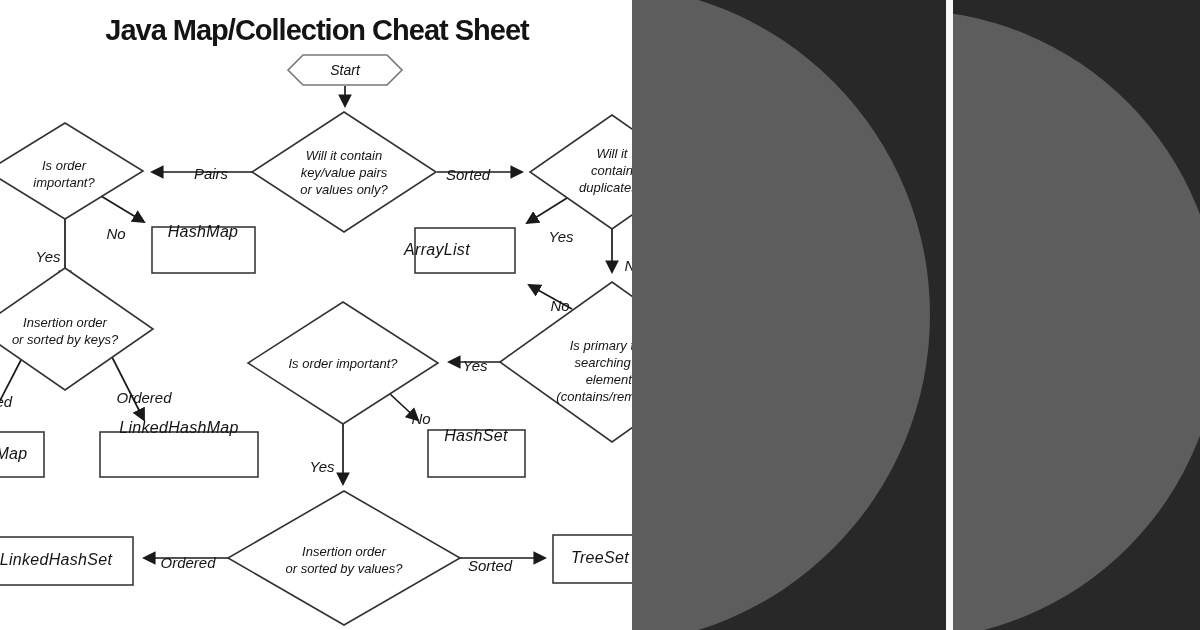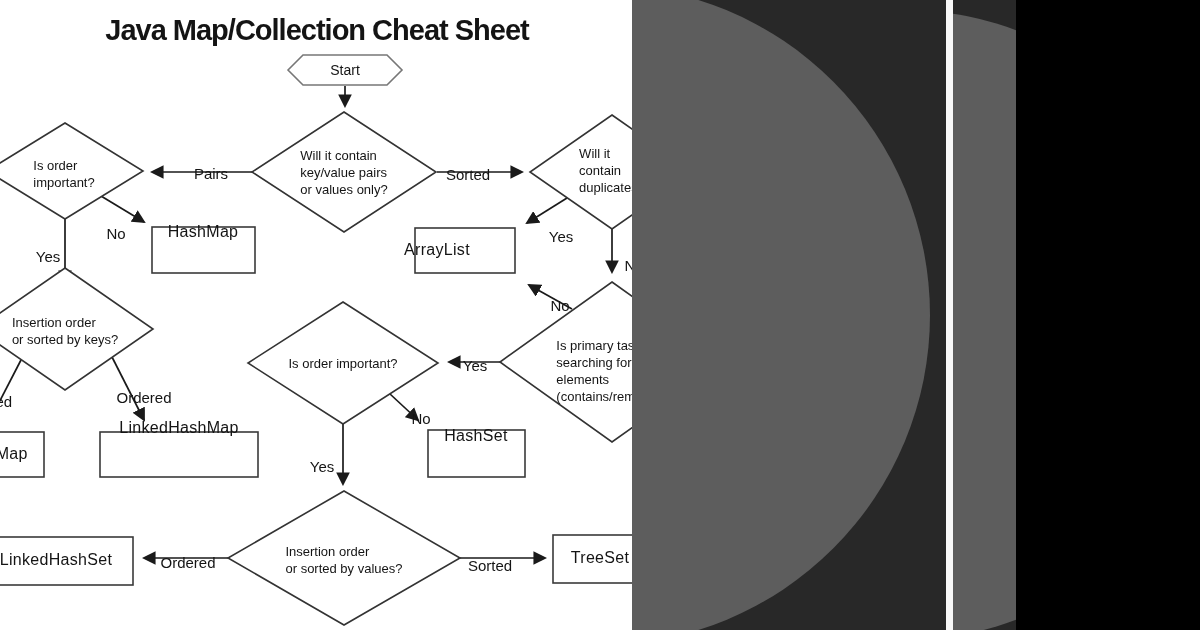--- a/index.html
+++ b/index.html
@@ -1,24 +1,24 @@
 <!DOCTYPE html>
 <html><head>
 <meta charset="utf-8">
 <style>
   html,body{margin:0;padding:0;background:#000;}
-  .canvas{position:relative;width:1016px;height:630px;overflow:hidden;background:#84cc16;
+  .canvas{position:relative;width:1200px;height:630px;overflow:hidden;background:#84cc16;
           font-family:"Liberation Sans", sans-serif;}
   
   .flowchart{position:absolute;left:0;top:0;width:632px;height:630px;background:#ffffff;overflow:hidden;}
   .flowchart svg{position:absolute;left:0;top:0;}
   .fc-title{position:absolute;left:317px;top:30px;transform:translate(-50%,-50%);
             font-size:29px;font-weight:bold;letter-spacing:-1px;color:#141414;white-space:nowrap;}
-  .lbl{position:absolute;transform:translate(-50%,-50%);color:#141414;
-       white-space:pre-line;}
+  .lbl{position:absolute;transform:translate(-50%,-50%);color:#141414;text-align:center;
+       white-space:pre-line;font-style:italic;}
   .nl{font-size:13px;line-height:17px;}          
   .bl{font-size:16px;line-height:18px;letter-spacing:.3px;white-space:nowrap;} 
   .hl{font-size:14px;white-space:nowrap;}        
   .el{font-size:15px;white-space:nowrap;margin-top:15px;}        
   
   .panel{position:absolute;top:0;height:630px;background:#282828;overflow:hidden;}
   .panel-1{left:632px;width:314px;}
   .divider{position:absolute;top:0;left:946px;width:7px;height:630px;background:#f8f8f8;}
   .panel-2{left:953px;width:247px;}
   .big-circle{position:absolute;border-radius:50%;background:#5d5d5d;}

